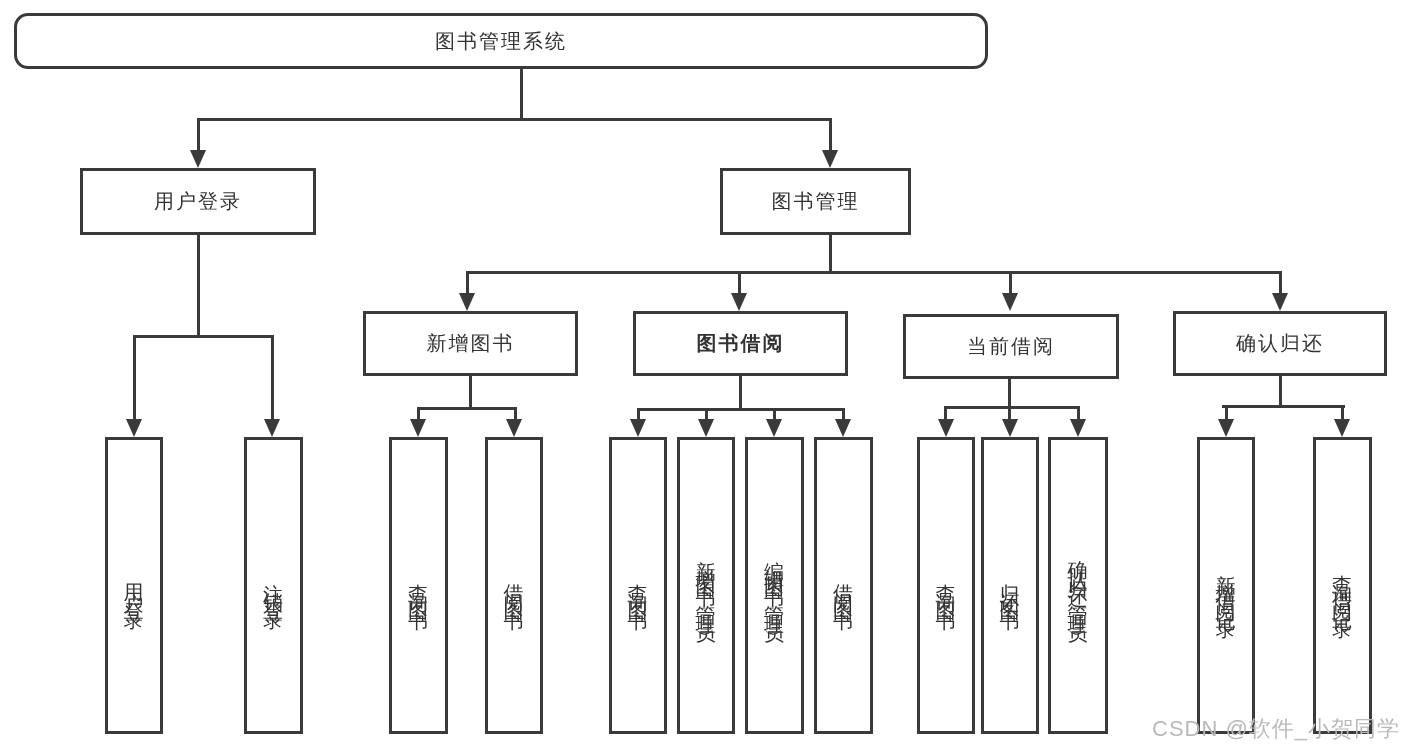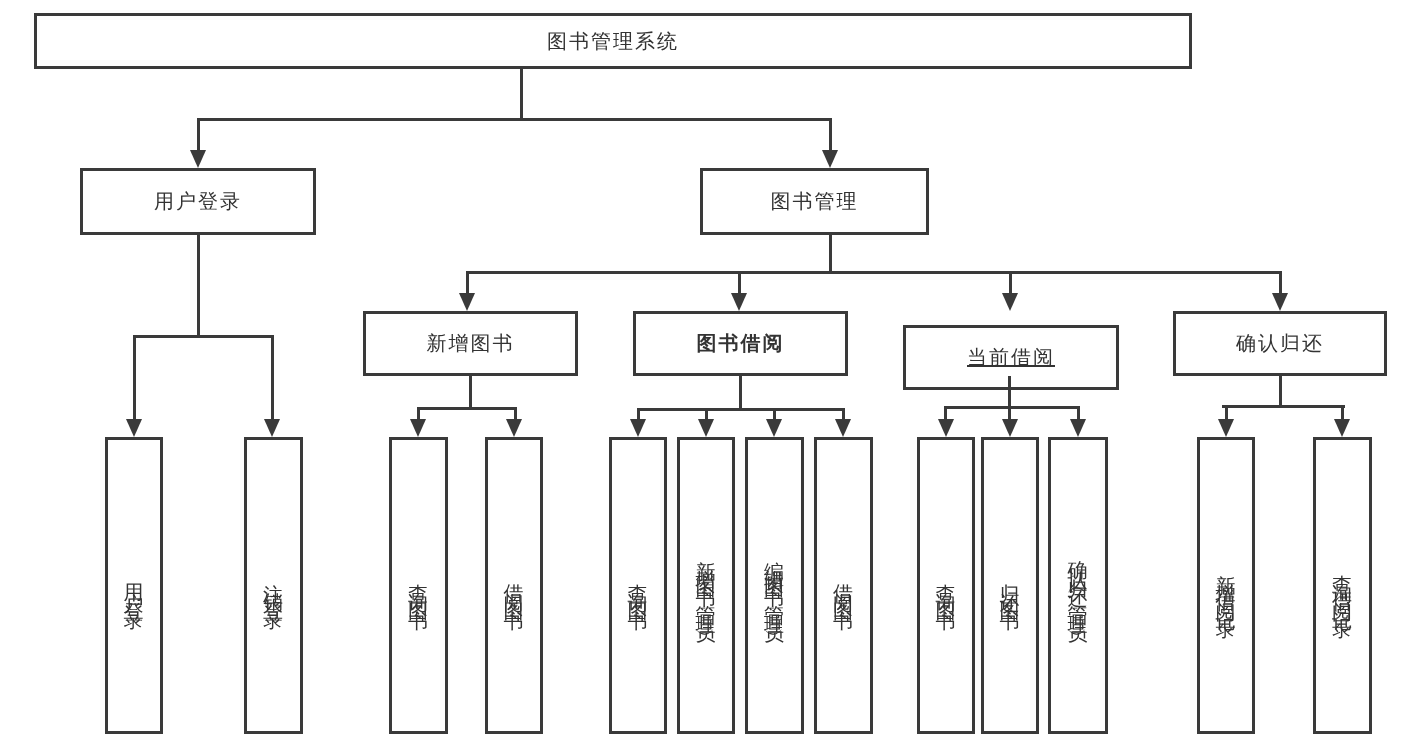--- a/index.html
+++ b/index.html
@@ -37,35 +37,35 @@
   .watermark{
     position:absolute;left:1152px;top:714px;font-size:22px;
     color:var(--watermark);letter-spacing:1px;
   }
 </style>
 </head>
 <body>
 
 <div class="canvas">
 
-  <div class="node" style="left:34px;top:13px;width:1158px;height:56px;">
+  <div class="node" style="left:14px;top:13px;width:974px;height:56px;border-radius:14px;">
     <span>图书管理系统</span>
   </div>
 
   <div class="vl" style="left:520px;top:69px;height:49px;"></div>
   <div class="hl" style="left:197px;top:118px;width:635px;"></div>
   <div class="vl" style="left:197px;top:118px;height:32px;"></div>
   <div class="ar" style="left:190px;top:150px;"></div>
   <div class="vl" style="left:829px;top:118px;height:32px;"></div>
   <div class="ar" style="left:822px;top:150px;"></div>
 
   <div class="node" style="left:80px;top:168px;width:236px;height:67px;">
     <span>用户登录</span>
   </div>
-  <div class="node" style="left:700px;top:168px;width:229px;height:67px;">
+  <div class="node" style="left:720px;top:168px;width:191px;height:67px;">
     <span>图书管理</span>
   </div>
 
   <div class="vl" style="left:197px;top:235px;height:100px;"></div>
   <div class="hl" style="left:133px;top:335px;width:141px;"></div>
   <div class="vl" style="left:133px;top:335px;height:84px;"></div>
   <div class="ar" style="left:126px;top:419px;"></div>
   <div class="vl" style="left:271px;top:335px;height:84px;"></div>
   <div class="ar" style="left:264px;top:419px;"></div>
 
@@ -86,21 +86,21 @@
   <div class="ar" style="left:1002px;top:293px;"></div>
   <div class="vl" style="left:1279px;top:271px;height:22px;"></div>
   <div class="ar" style="left:1272px;top:293px;"></div>
 
   <div class="node" style="left:363px;top:311px;width:215px;height:65px;">
     <span>新增图书</span>
   </div>
   <div class="node" style="left:633px;top:311px;width:215px;height:65px;font-weight:bold;">
     <span>图书借阅</span>
   </div>
-  <div class="node" style="left:903px;top:325px;width:216px;height:65px;text-decoration:underline;">
+  <div class="node" style="left:903px;top:314px;width:216px;height:65px;">
     <span>当前借阅</span>
   </div>
   <div class="node" style="left:1173px;top:311px;width:214px;height:65px;">
     <span>确认归还</span>
   </div>
 
   <div class="vl" style="left:469px;top:376px;height:31px;"></div>
   <div class="hl" style="left:417px;top:407px;width:100px;"></div>
   <div class="vl" style="left:417px;top:407px;height:12px;"></div>
   <div class="ar" style="left:410px;top:419px;"></div>
@@ -160,14 +160,15 @@
   <div class="ar" style="left:1218px;top:419px;"></div>
   <div class="vl" style="left:1341px;top:405px;height:14px;"></div>
   <div class="ar" style="left:1334px;top:419px;"></div>
   <div class="vnode" style="left:1197px;top:437px;width:58px;height:297px;">
     <span>新增借阅记录</span>
   </div>
   <div class="vnode" style="left:1313px;top:437px;width:59px;height:297px;">
     <span>查询借阅记录</span>
   </div>
 
+  <div class="watermark">CSDN @软件_小贺同学</div>
 
 </div>
 
 </body></html>

